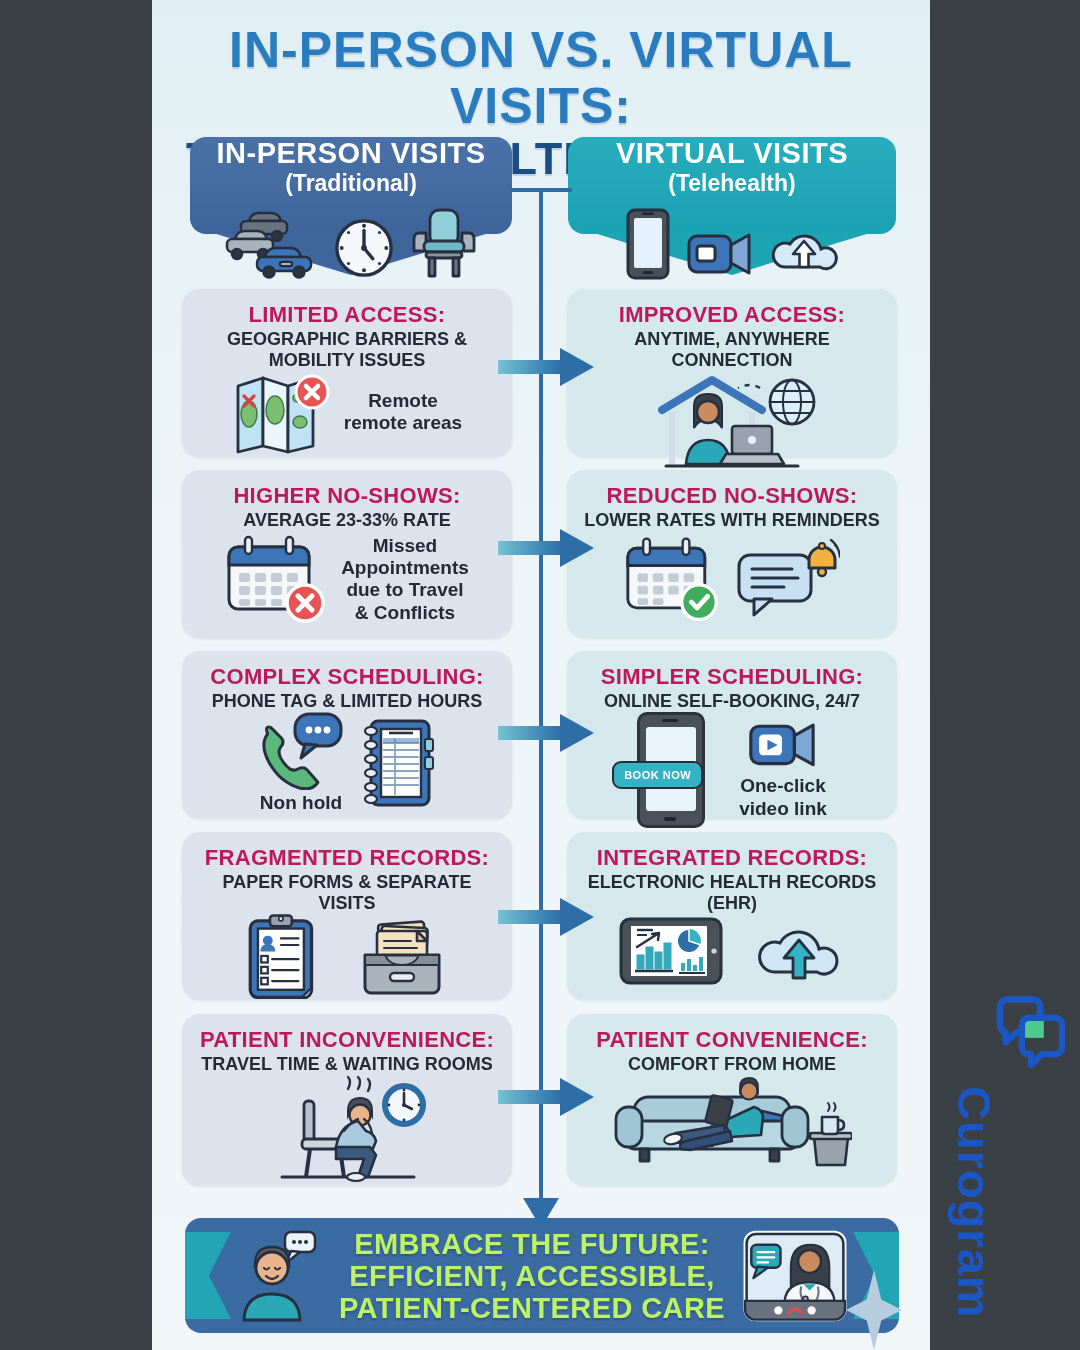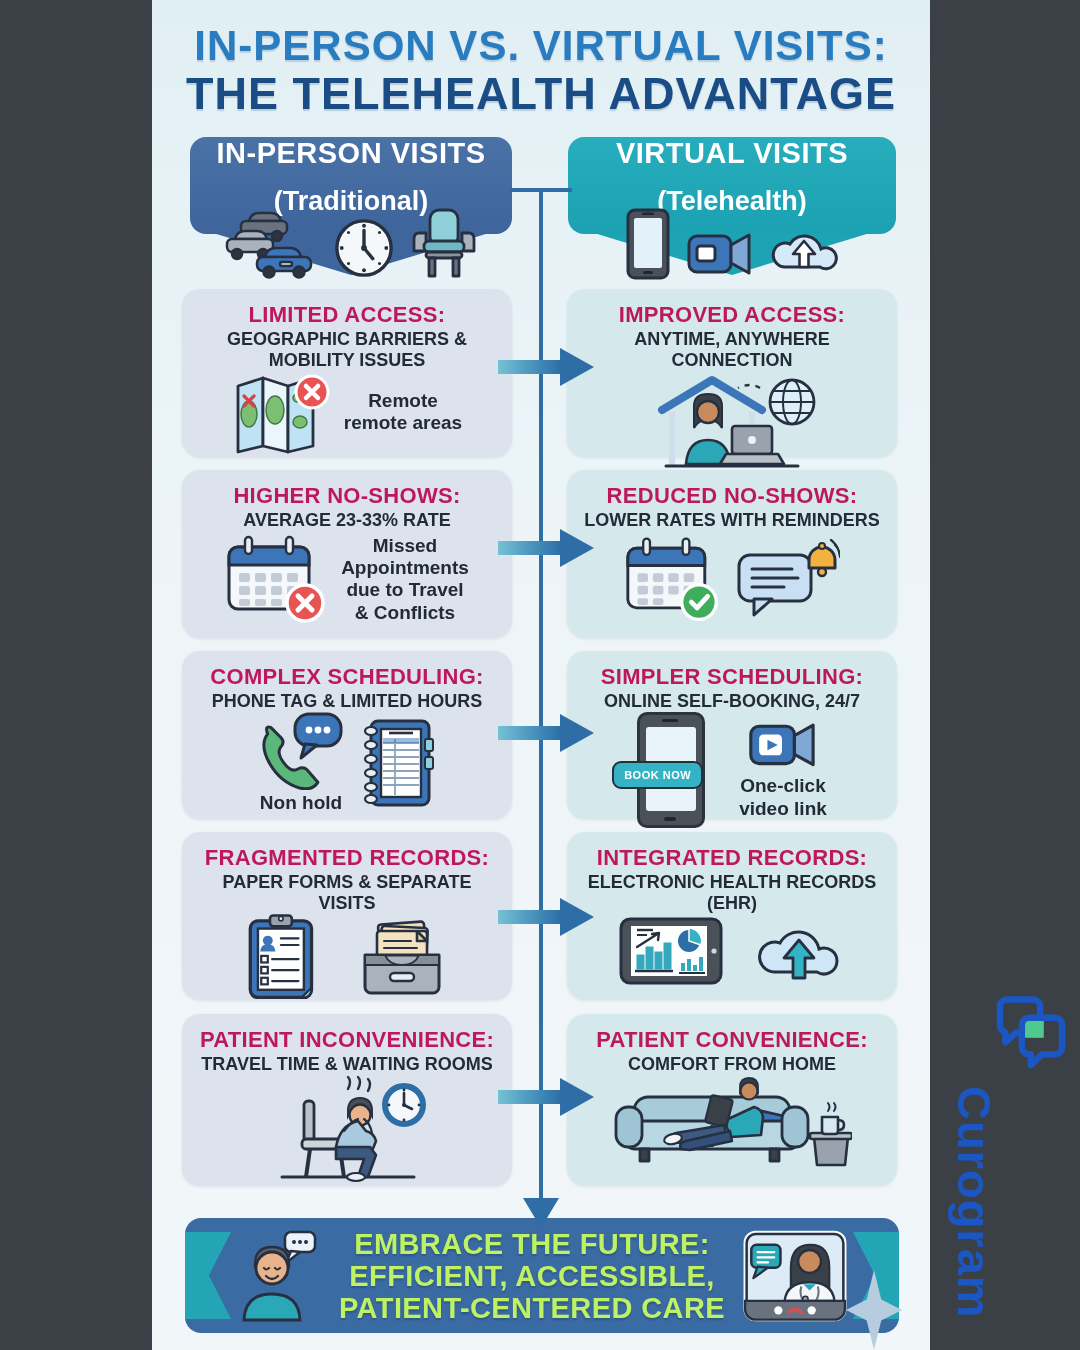--- a/index.html
+++ b/index.html
@@ -3,33 +3,33 @@
 <meta charset="utf-8">
 <style>
   html,body{margin:0;padding:0;}
   .stage{position:relative;width:1080px;height:1350px;background:#3b4046;overflow:hidden;
          font-family:"Liberation Sans",sans-serif;-webkit-font-smoothing:antialiased;}
   .panel{position:absolute;left:152px;top:0;width:778px;height:1350px;
          background:linear-gradient(180deg,#e0eff4 0%,#e7f2f6 16%,#eef5f8 45%,#f1f6f9 100%);}
 
   
   .main-title{position:absolute;left:0;top:22px;width:100%;text-align:center;line-height:1.12;}
-  .t1{font-size:42px;font-weight:800;letter-spacing:1px;color:#2a7cc0;text-shadow:0 2px 1px rgba(24,60,100,.18);}
+  .t1{font-size:50px;font-weight:800;letter-spacing:1px;color:#2a7cc0;text-shadow:0 2px 1px rgba(24,60,100,.18);}
   .t2{font-size:45px;font-weight:800;letter-spacing:1px;color:#1a4d85;text-shadow:0 2px 1px rgba(20,50,90,.18);}
 
   
   .colhead{position:absolute;top:137px;height:97px;border-radius:16px;text-align:center;color:#fff;}
   .colhead.inperson{left:38px;width:322px;background:linear-gradient(180deg,#4a72a7,#3d659b);}
   .colhead.virtual{left:416px;width:328px;background:linear-gradient(180deg,#27adbc,#1ba2b2);}
   .colhead::after{content:"";position:absolute;top:96px;left:50%;transform:translateX(-50%);
         width:0;height:0;border-left:138px solid transparent;border-right:138px solid transparent;}
   .colhead.inperson::after{border-top:42px solid #3e669c;}
   .colhead.virtual::after{border-top:42px solid #1da4b4;}
   .colhead-title{font-size:29px;font-weight:800;letter-spacing:.5px;}
-  .colhead-sub{font-size:27px;font-weight:700;margin-top:16px;}
+  .colhead-sub{font-size:23px;font-weight:700;}
   .colhead-icons{position:absolute;left:0;right:0;top:70px;display:flex;justify-content:center;
         align-items:flex-end;gap:16px;z-index:3;}
 
   
   .spine{position:absolute;left:387px;top:190px;width:4px;height:1008px;background:#2e6da6;}
   .spine-connector{position:absolute;left:358px;top:188px;width:62px;height:4px;background:#2e6da6;}
   .spine-arrowhead{position:absolute;left:371px;top:1198px;width:0;height:0;z-index:4;
         border-left:18px solid transparent;border-right:18px solid transparent;border-top:30px solid #2e6da6;}
   .flow-arrow{position:absolute;left:346px;width:96px;height:38px;z-index:4;}
   .flow-arrow .shaft{position:absolute;left:0;top:12px;width:64px;height:14px;

